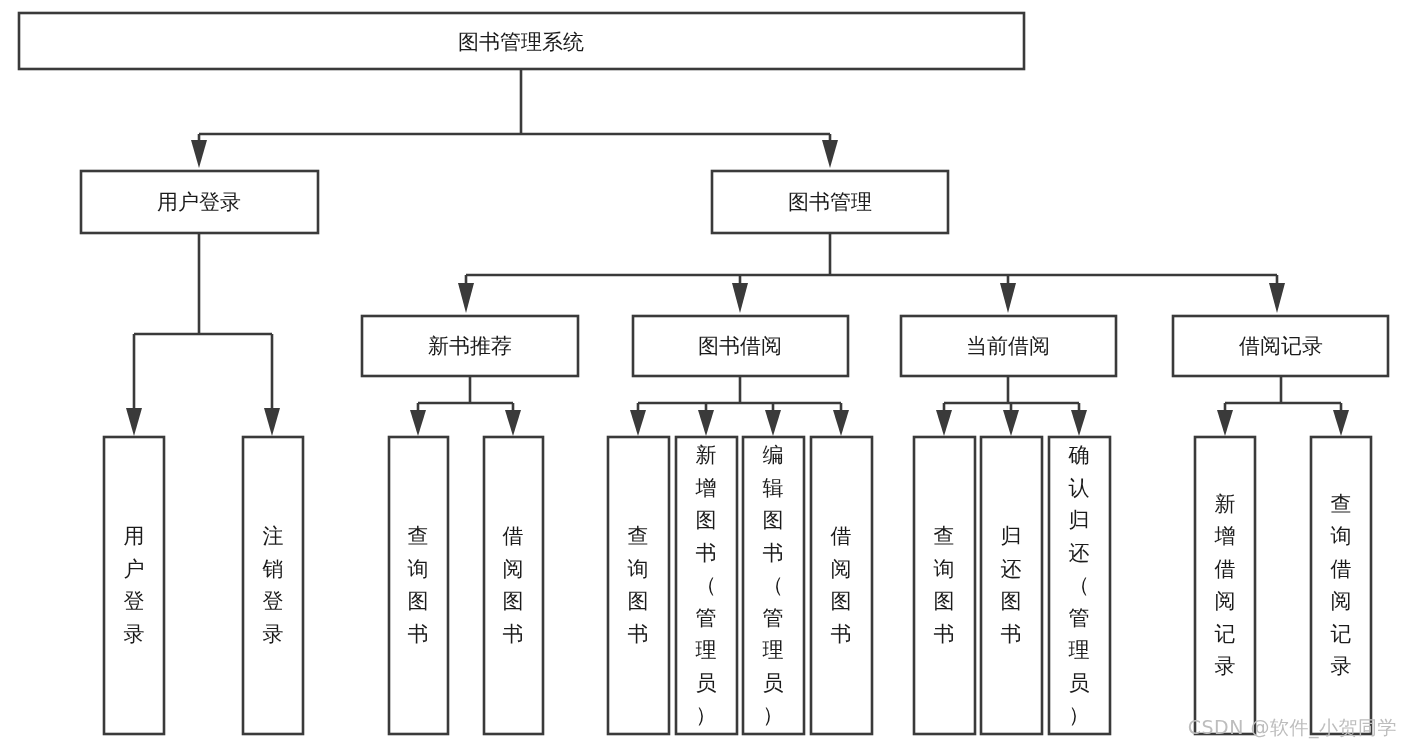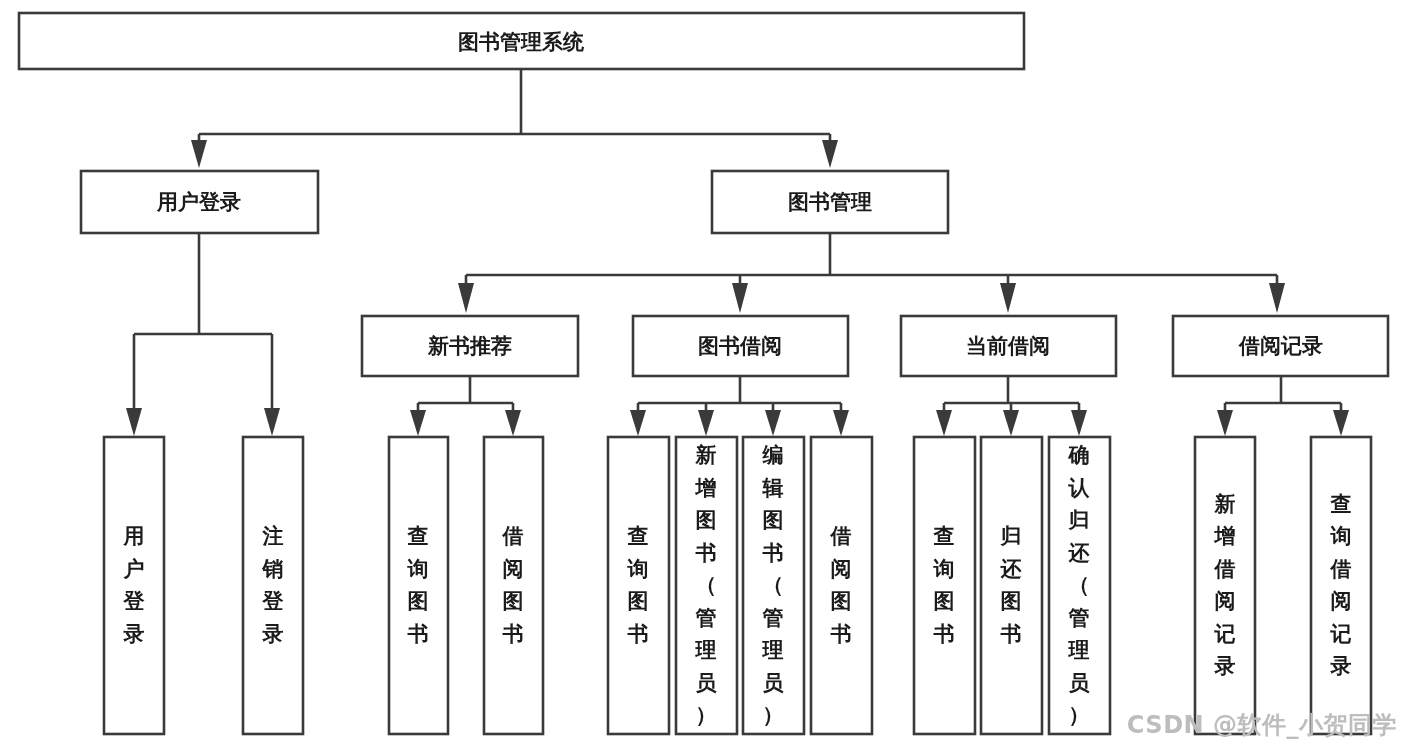--- a/index.html
+++ b/index.html
@@ -11,21 +11,20 @@
     width: 1405px;
     height: 747px;
     font-family: "DejaVu Sans", "Liberation Sans", sans-serif;
     overflow: hidden;
   }
   #diagram-root {
     position: relative;
     width: 1405px;
     height: 747px;
     background: #ffffff;
-    font-weight: bold;
   }
   svg#flow-svg {
     position: absolute;
     top: 0;
     left: 0;
     width: 1405px;
     height: 747px;
   }
   .node-box {
     fill: #ffffff;
@@ -53,21 +52,21 @@
     font-family: "DejaVu Sans", "Liberation Sans", sans-serif;
     fill: #1b1b1b;
     font-size: 21px;
     text-anchor: middle;
   }
   .watermark {
     position: absolute;
     right: 8px;
     bottom: 6px;
     font-family: "DejaVu Sans", "Liberation Sans", sans-serif;
-    font-size: 24px;
+    font-size: 19px;
     color: #bdbdbd;
     letter-spacing: 0.5px;
     white-space: nowrap;
     pointer-events: none;
   }
 </style>
 </head>
 <body>
 
 <div id="diagram-root">

